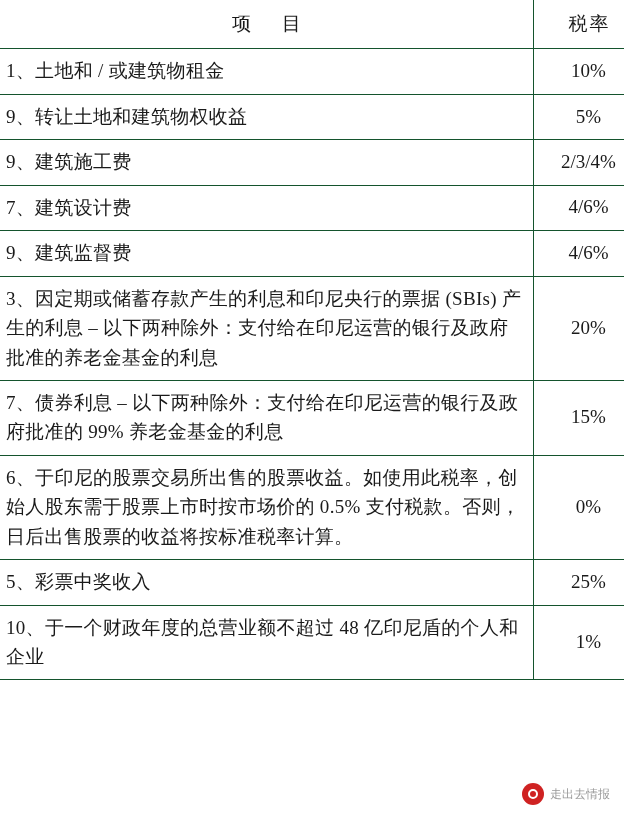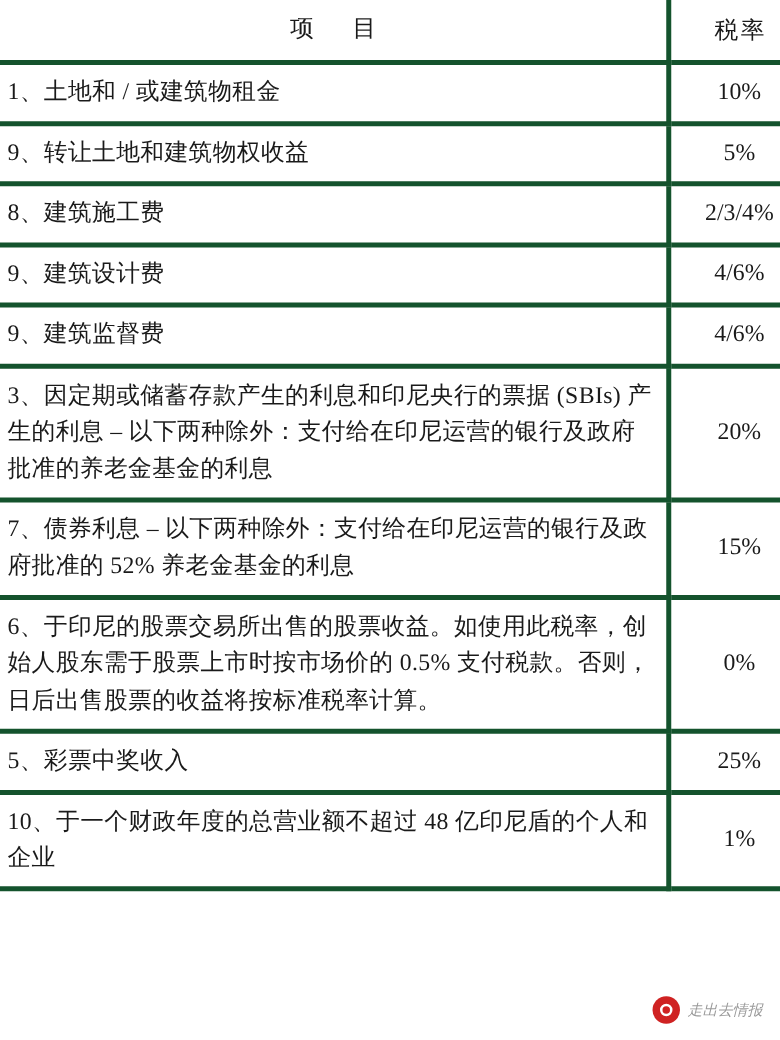--- a/index.html
+++ b/index.html
@@ -14,21 +14,21 @@
     color: #1a1a1a;
     position: relative;
     overflow: hidden;
   }
   .tax-table {
     width: 624px;
     border-collapse: collapse;
     table-layout: fixed;
   }
   .tax-table td, .tax-table th {
-    border: 4px solid #14532d;
+    border: 1px solid #14532d;
     vertical-align: middle;
     font-weight: normal;
   }
   .tax-table tr > *:first-child {
     border-left: none;
   }
   .tax-table tr > *:last-child {
     border-right: none;
   }
   .tax-table tr:first-child > * {
@@ -56,28 +56,27 @@
     text-indent: 6px;
   }
   .header-row .col-rate {
     letter-spacing: 2px;
     text-indent: 2px;
     padding: 9px 4px 10px 4px;
   }
   .watermark {
     position: absolute;
     right: 8px;
-    bottom: 10px;
+    bottom: 24px;
     display: flex;
     align-items: center;
     gap: 6px;
     padding: 3px 6px;
     border-radius: 3px;
     background: rgba(255,255,255,0.75);
-    font-style: italic;
   }
   .wm-logo {
     width: 22px;
     height: 22px;
     border-radius: 50%;
     background: #cf2222;
     position: relative;
     flex: none;
   }
   .wm-logo::after {
@@ -109,37 +108,37 @@
     </tr>
     <tr>
       <td class="col-item">1、土地和 / 或建筑物租金</td>
       <td class="col-rate">10%</td>
     </tr>
     <tr>
       <td class="col-item">9、转让土地和建筑物权收益</td>
       <td class="col-rate">5%</td>
     </tr>
     <tr>
-      <td class="col-item">8、建筑施工费</td>
+      <td class="col-item">9、建筑施工费</td>
       <td class="col-rate">2/3/4%</td>
     </tr>
     <tr>
-      <td class="col-item">9、建筑设计费</td>
+      <td class="col-item">7、建筑设计费</td>
       <td class="col-rate">4/6%</td>
     </tr>
     <tr>
       <td class="col-item">9、建筑监督费</td>
       <td class="col-rate">4/6%</td>
     </tr>
     <tr>
       <td class="col-item">3、因定期或储蓄存款产生的利息和印尼央行的票据 (SBIs) 产生的利息 – 以下两种除外：支付给在印尼运营的银行及政府批准的养老金基金的利息</td>
       <td class="col-rate">20%</td>
     </tr>
     <tr>
-      <td class="col-item">7、债券利息 – 以下两种除外：支付给在印尼运营的银行及政府批准的 52% 养老金基金的利息</td>
+      <td class="col-item">7、债券利息 – 以下两种除外：支付给在印尼运营的银行及政府批准的 99% 养老金基金的利息</td>
       <td class="col-rate">15%</td>
     </tr>
     <tr>
       <td class="col-item">6、于印尼的股票交易所出售的股票收益。如使用此税率，创始人股东需于股票上市时按市场价的 0.5% 支付税款。否则，日后出售股票的收益将按标准税率计算。</td>
       <td class="col-rate">0%</td>
     </tr>
     <tr>
       <td class="col-item">5、彩票中奖收入</td>
       <td class="col-rate">25%</td>
     </tr>

